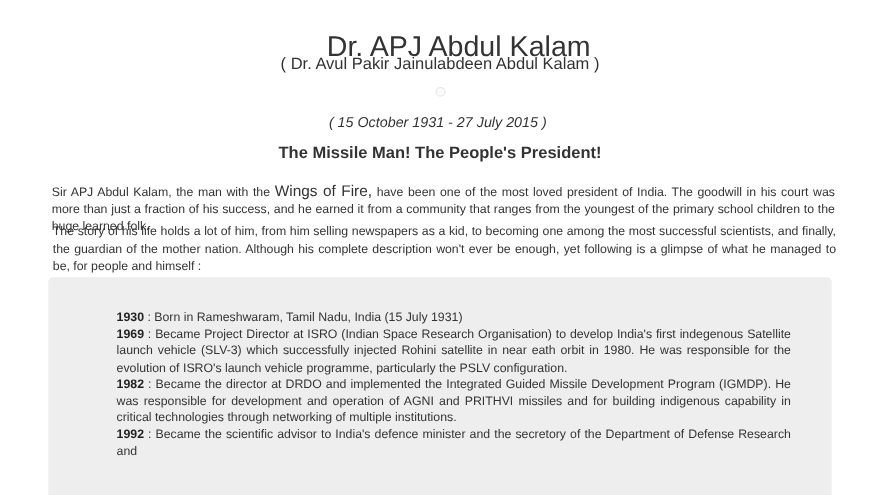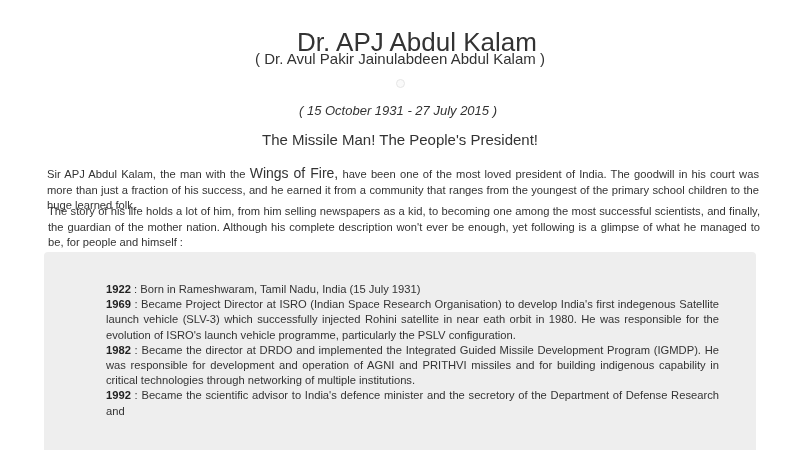--- a/index.html
+++ b/index.html
@@ -21,21 +21,21 @@
   .portrait {
     position: absolute; top: 79px; left: 396px; width: 7px; height: 7px;
     border: 1px solid #e6e6e6; border-radius: 50%; background: #fafafa;
   }
   .dates {
     position: absolute; top: 103px; left: 0; width: 796px;
     text-align: center; font-size: 13px; font-style: italic; line-height: 16px; color: #333;
   }
   .tagline {
     position: absolute; top: 131px; left: 0; width: 800px;
-    text-align: center; font-size: 15px; line-height: 18px; color: #333;
+    text-align: center; font-size: 15px; line-height: 18px; color: #333; font-weight: bold;
   }
   .intro {
     position: absolute; left: 44px; width: 712px;
     font-size: 11.2px; line-height: 15.5px; text-align: justify; color: #333;
   }
   .intro.p1 { top: 163px; }
   .intro.p2 { top: 200px; }
   .big { font-size: 14px; }
   .timeline {
     position: absolute; top: 252px; left: 44px; width: 712px; height: 220px;
@@ -59,19 +59,19 @@
   <div class="portrait"></div>
   <div class="dates">( 15 October 1931 - 27 July 2015 )</div>
   <div class="tagline">The Missile Man! The People's President!</div>
 
   <p class="intro p1" style="margin:3px"><span>Sir APJ Abdul Kalam, the man with the </span><span class="big">Wings of Fire,</span><span> have been one of the most loved president of India. The goodwill in his court was more than just a fraction of his success, and he earned it from a community that ranges from the youngest of the primary school children to the huge learned folk.</span></p>
 
   <p class="intro p2" style="margin:4px">The story of his life holds a lot of him, from him selling newspapers as a kid, to becoming one among the most successful scientists, and finally, the guardian of the mother nation. Although his complete description won't ever be enough, yet following is a glimpse of what he managed to be, for people and himself :</p>
 
   <div class="timeline">
     <ul>
-      <li><b>1922</b><span> : </span><span>Born in Rameshwaram, Tamil Nadu, India (15 July 1931)</span></li>
+      <li><b>1930</b><span> : </span><span>Born in Rameshwaram, Tamil Nadu, India (15 July 1931)</span></li>
       <li><b>1969</b><span> : </span><span>Became Project Director at ISRO (Indian Space Research Organisation) to develop India's first indegenous Satellite launch vehicle (SLV-3) which successfully injected Rohini satellite in near eath orbit in 1980. He was responsible for the evolution of ISRO's launch vehicle programme, particularly the PSLV configuration.</span></li>
       <li><b>1982</b><span> : </span><span>Became the director at DRDO and implemented the Integrated Guided Missile Development Program (IGMDP). He was responsible for development and operation of AGNI and PRITHVI missiles and for building indigenous capability in critical technologies through networking of multiple institutions.</span></li>
       <li><b>1992</b><span> : </span><span>Became the scientific advisor to India's defence minister and the secretory of the Department of Defense Research and</span></li>
     </ul>
   </div>
 </div>
 
 </body></html>

